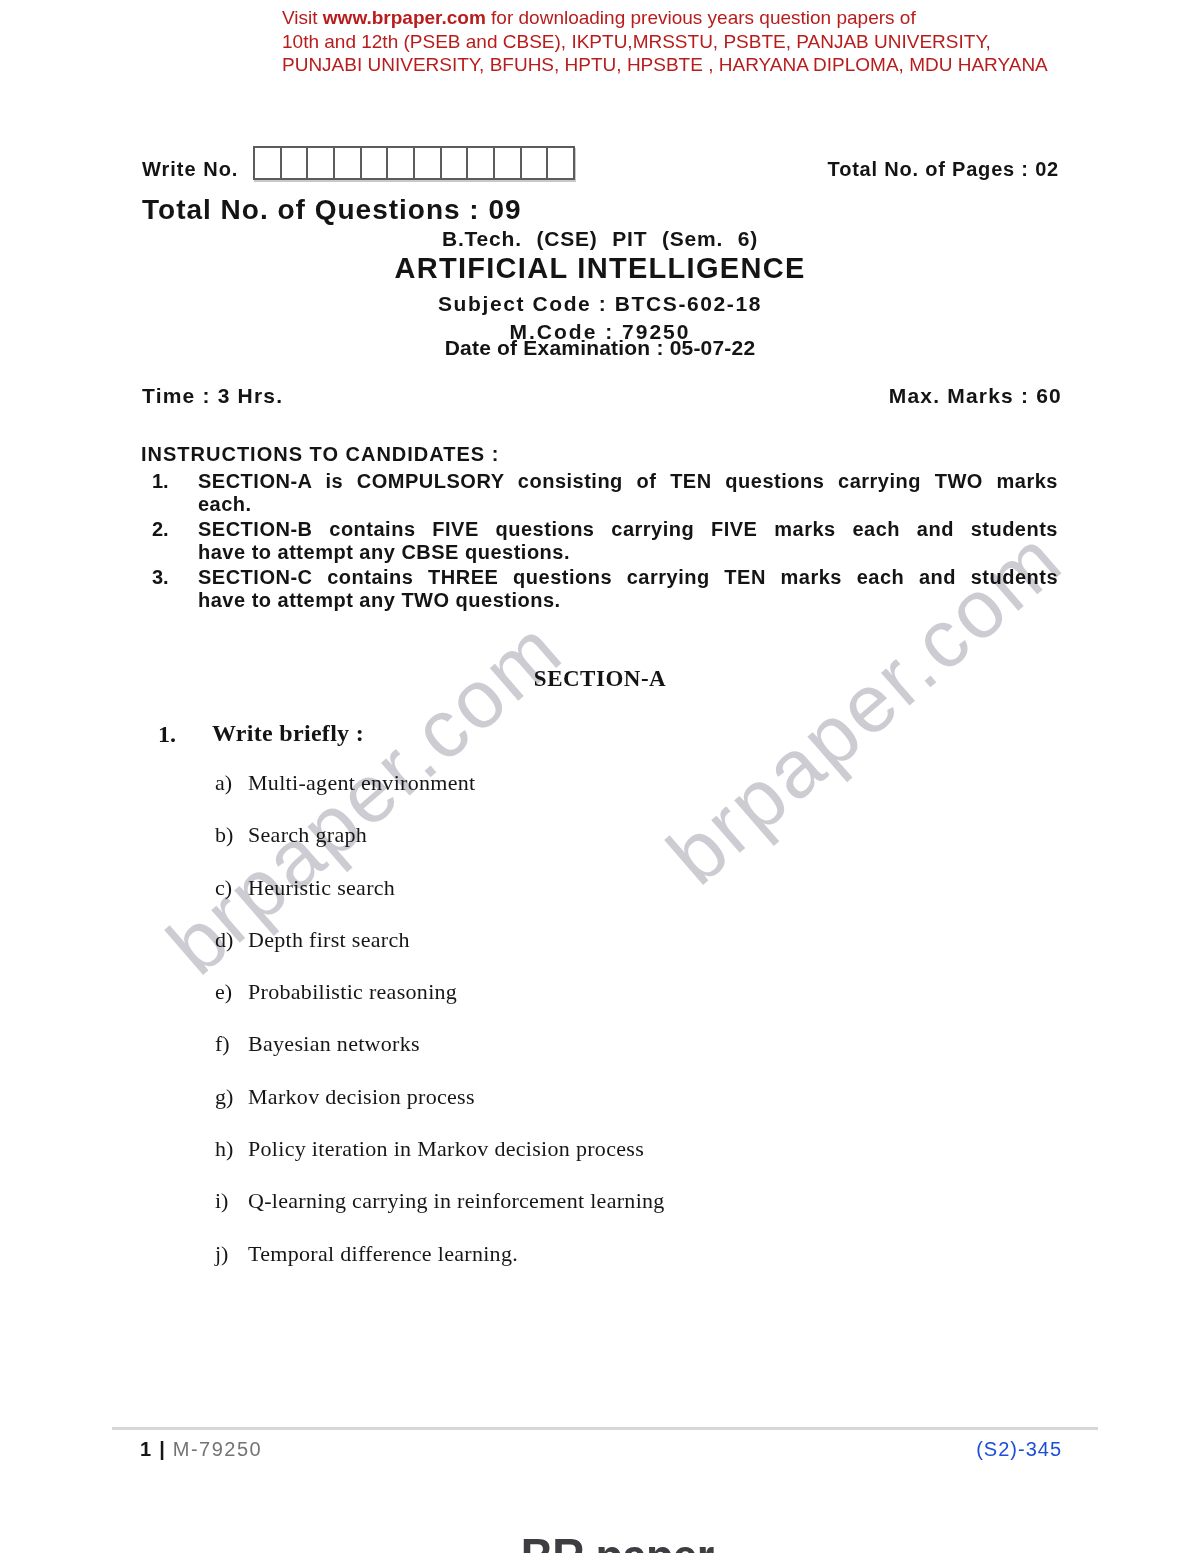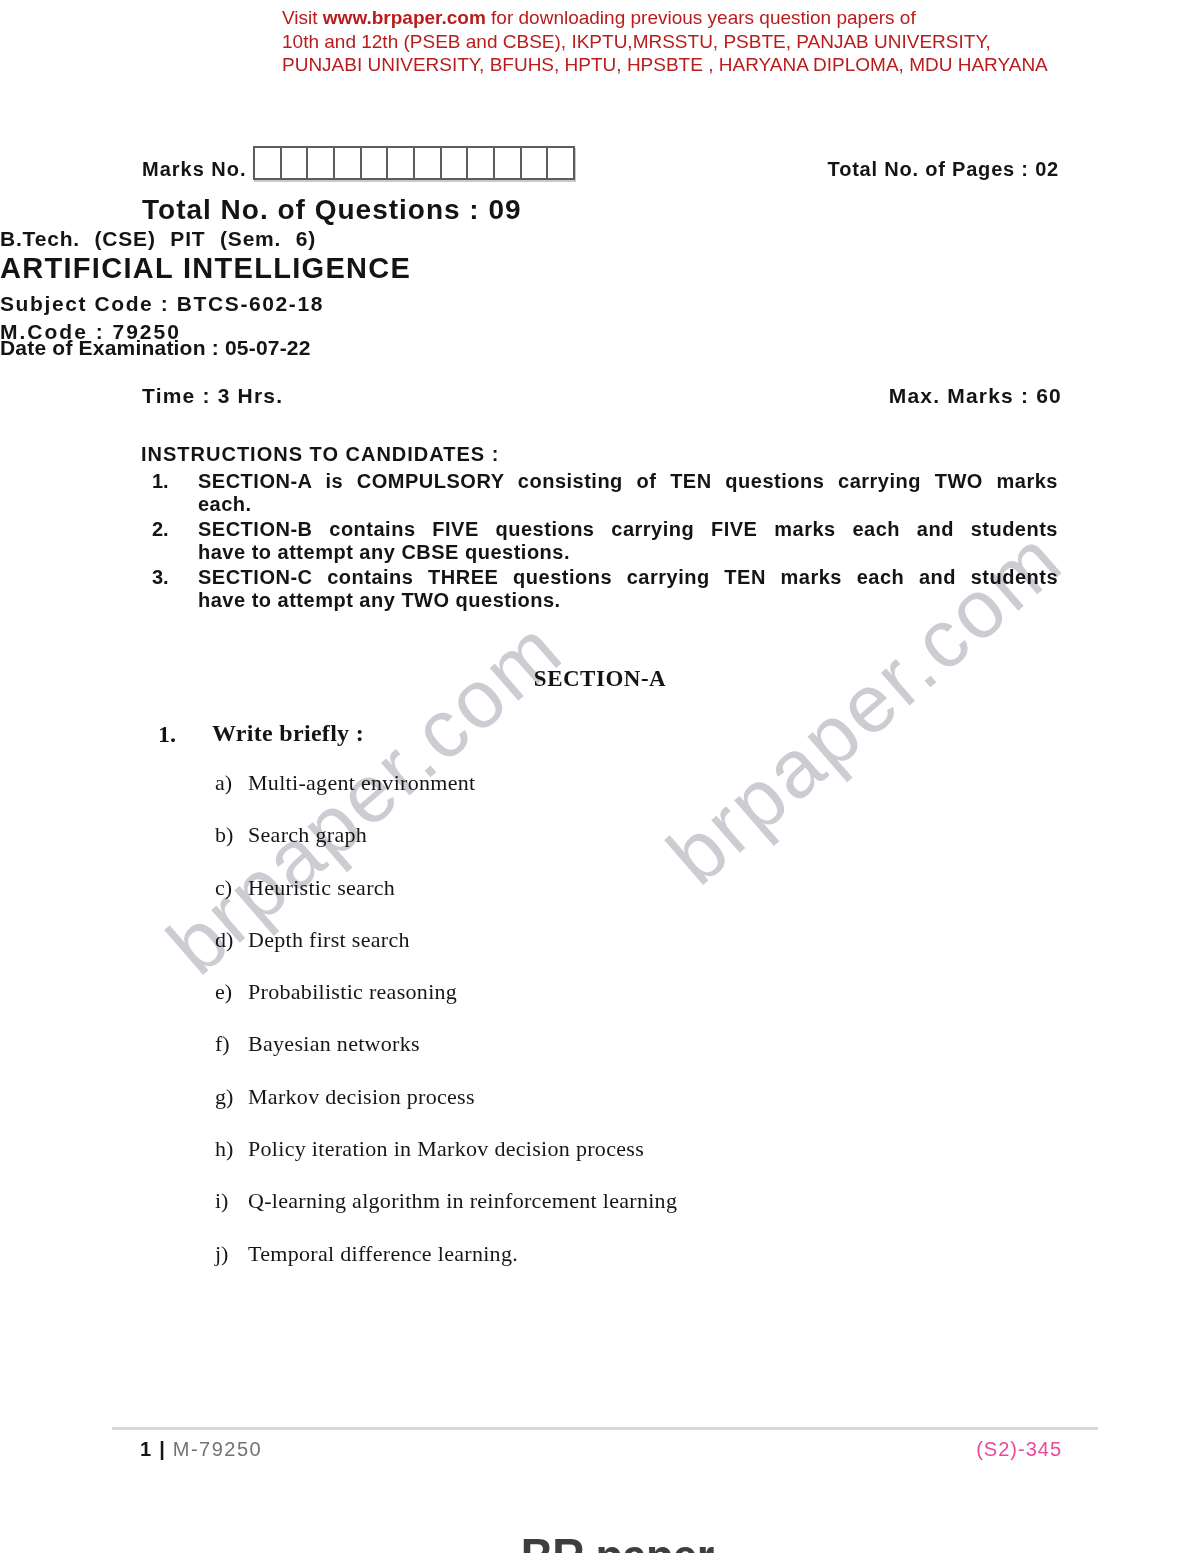--- a/index.html
+++ b/index.html
@@ -21,21 +21,21 @@
   .top-note b{font-weight:bold;}
 
   .roll-label{position:absolute;left:142px;top:158px;font-weight:bold;font-size:20px;letter-spacing:1px;}
   .roll-boxes{position:absolute;left:253px;top:146px;width:322px;height:34px;display:flex;
     border:2px solid #5c5c5c;box-sizing:border-box;background:#fff;box-shadow:1px 2px 0 #c9c9c9;}
   .roll-cell{flex:1;border-left:2px solid #5c5c5c;}
   .roll-cell:first-child{border-left:none;}
   .total-pages{position:absolute;right:141px;top:158px;font-weight:bold;font-size:20px;letter-spacing:0.8px;}
   .total-questions{position:absolute;left:142px;top:194px;font-weight:bold;font-size:28px;letter-spacing:1px;}
 
-  .title-line{position:absolute;left:0;width:100%;font-weight:bold;}
+  .title-line{position:absolute;left:0;width:100%;text-align:center;font-weight:bold;}
   .t-course{top:227px;font-size:21px;letter-spacing:0.8px;word-spacing:8px;}
   .t-subject{top:252px;font-size:29px;letter-spacing:1.3px;}
   .t-code{top:292px;font-size:21px;letter-spacing:1.6px;}
   .t-mcode{top:320px;font-size:21px;letter-spacing:2px;}
   .t-date{top:336px;font-size:21px;letter-spacing:0.2px;}
 
   .time{position:absolute;left:142px;top:384px;font-weight:bold;font-size:21px;letter-spacing:1.2px;}
   .marks{position:absolute;right:138px;top:384px;font-weight:bold;font-size:21px;letter-spacing:1.2px;}
 
   .inst-heading{position:absolute;left:141px;top:443px;font-weight:bold;font-size:20px;letter-spacing:1px;}
@@ -54,41 +54,41 @@
   .q-list{position:absolute;left:215px;top:770px;}
   .q-item{display:flex;align-items:flex-start;height:52.3px;}
   .q-letter{width:33px;flex:none;font-family:"Liberation Serif",serif;font-size:22px;color:#161616;}
   .q-text{font-family:"Liberation Serif",serif;font-size:22px;color:#161616;letter-spacing:0.3px;}
 
   .footer-rule{position:absolute;left:112px;right:102px;top:1427px;height:3px;background:#d7d7d7;}
   .footer-left{position:absolute;left:140px;top:1438px;font-size:20px;display:flex;gap:8px;align-items:baseline;}
   .f-page{font-weight:bold;color:#161616;}
   .f-div{font-weight:bold;color:#161616;}
   .f-code{color:#737373;letter-spacing:1.5px;}
-  .footer-right{position:absolute;right:138px;top:1438px;font-size:20px;color:#ec4899;letter-spacing:1px;}
+  .footer-right{position:absolute;right:138px;top:1438px;font-size:20px;color:#1d4ed8;letter-spacing:1px;}
 
   .logo{position:absolute;left:617px;top:1534px;transform:translateX(-50%);text-align:center;}
   .logo-main{font-size:46px;font-weight:800;color:#3d3d42;letter-spacing:-1px;line-height:46px;transform:scale(0.98,1.08);}
   .logo-sub{font-size:23px;font-weight:400;color:#0f766e;letter-spacing:0.5px;line-height:25px;margin-top:-1px;text-align:right;}
 </style>
 </head>
 <body>
 
 <div class="watermark wm-left">brpaper.com</div>
 <div class="watermark wm-right">brpaper.com</div>
 
 <div class="content">
 
   <div class="top-note">
     <div><span>Visit </span><b>www.brpaper.com</b><span> for downloading previous years question papers of</span></div>
     <div>10th and 12th (PSEB and CBSE), IKPTU,MRSSTU, PSBTE, PANJAB UNIVERSITY,</div>
     <div>PUNJABI UNIVERSITY, BFUHS, HPTU, HPSBTE , HARYANA DIPLOMA, MDU HARYANA</div>
   </div>
 
-  <div class="roll-label">Marks No.</div>
+  <div class="roll-label">Write No.</div>
   <div class="roll-boxes">
       <div class="roll-cell"></div>
       <div class="roll-cell"></div>
       <div class="roll-cell"></div>
       <div class="roll-cell"></div>
       <div class="roll-cell"></div>
       <div class="roll-cell"></div>
       <div class="roll-cell"></div>
       <div class="roll-cell"></div>
       <div class="roll-cell"></div>
@@ -164,21 +164,21 @@
       <div class="q-item">
         <span class="q-letter">g)</span>
         <span class="q-text">Markov decision process</span>
       </div>
       <div class="q-item">
         <span class="q-letter">h)</span>
         <span class="q-text">Policy iteration in Markov decision process</span>
       </div>
       <div class="q-item">
         <span class="q-letter">i)</span>
-        <span class="q-text">Q-learning algorithm in reinforcement learning</span>
+        <span class="q-text">Q-learning carrying in reinforcement learning</span>
       </div>
       <div class="q-item">
         <span class="q-letter">j)</span>
         <span class="q-text">Temporal difference learning.</span>
       </div>
     </div>
 
   <div class="footer-rule"></div>
   <div class="footer-left">
     <span class="f-page">1</span>

